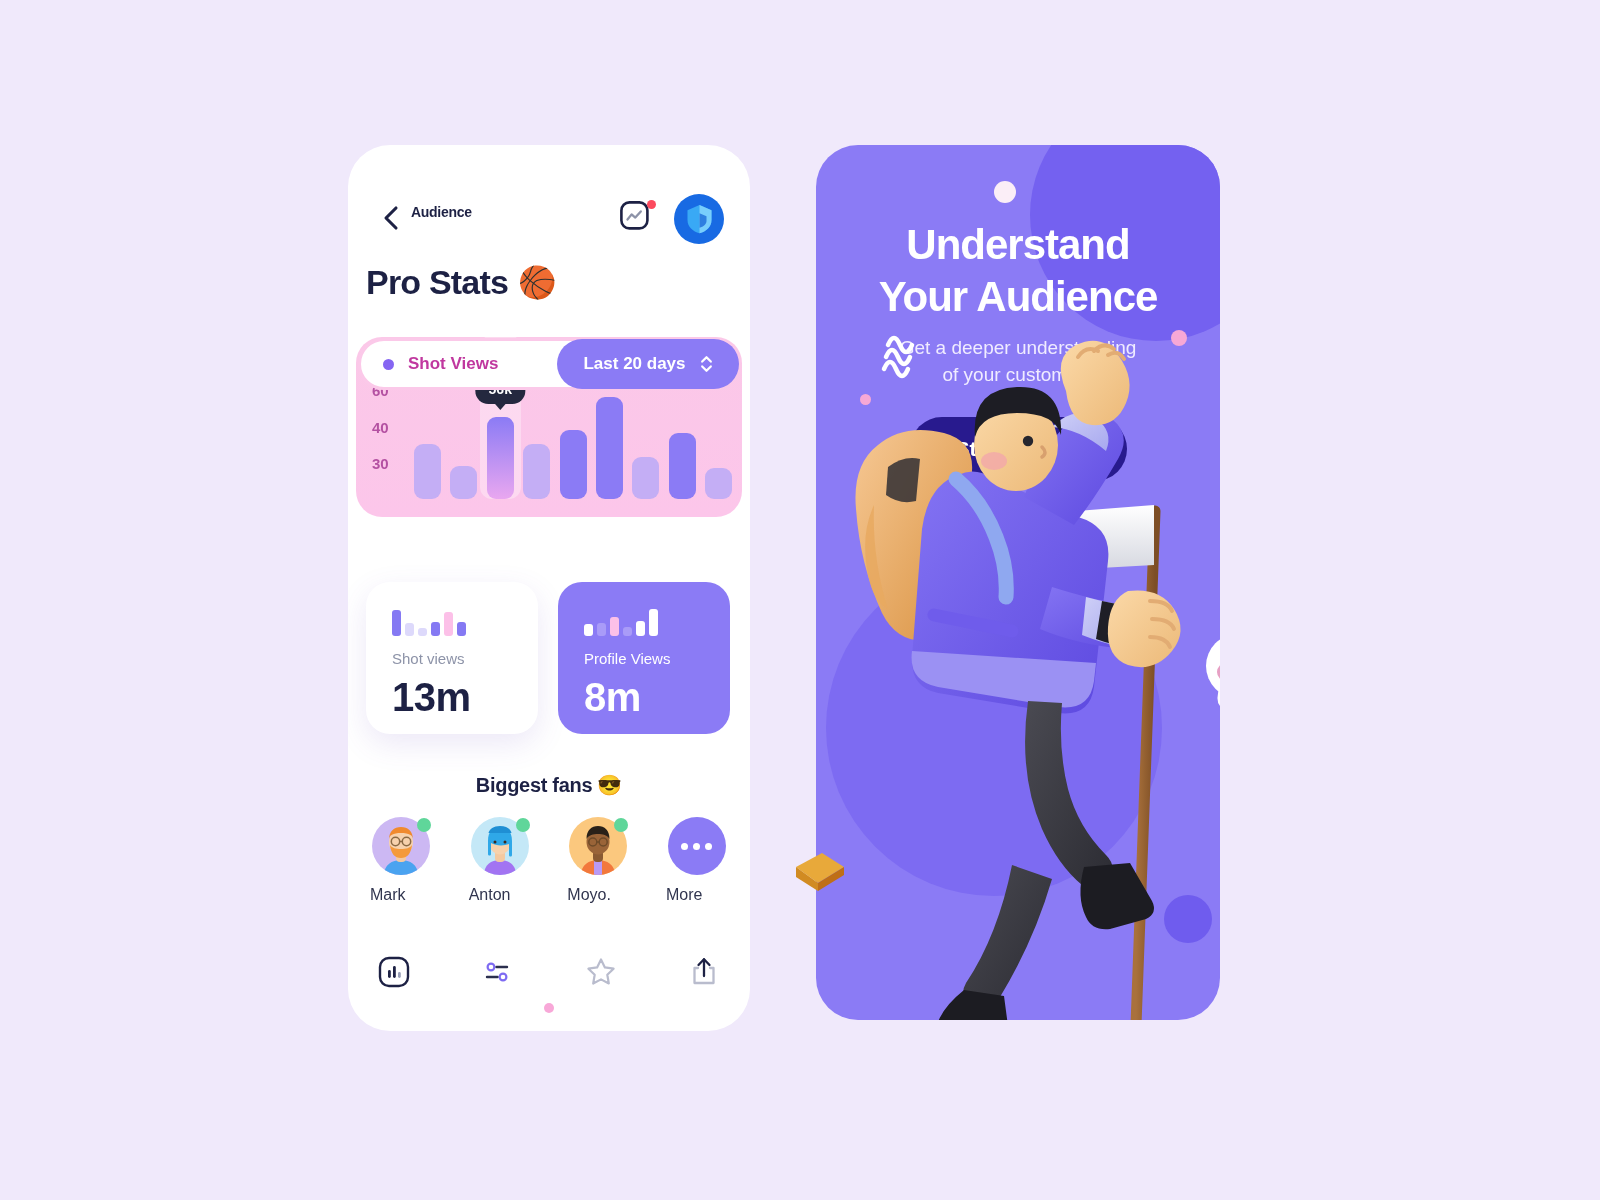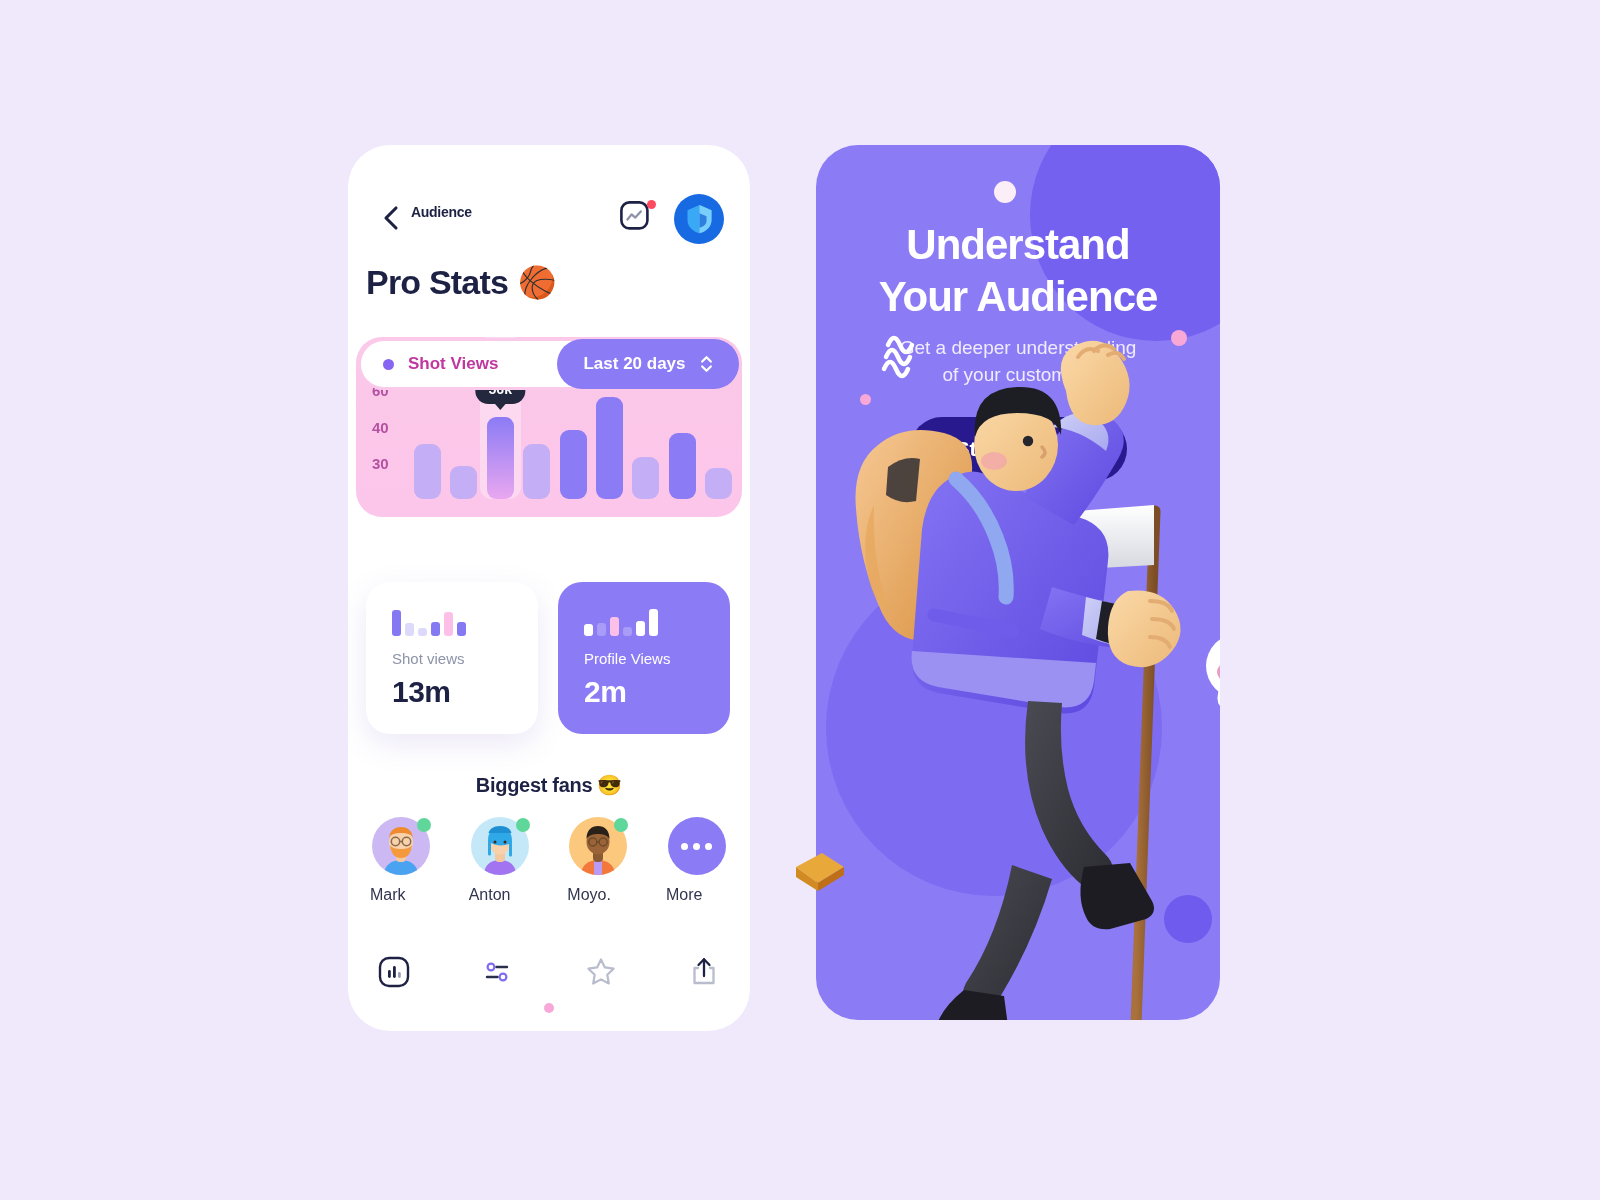--- a/index.html
+++ b/index.html
@@ -99,21 +99,21 @@
 
   
   .card {
     position: absolute; top: 437px; width: 172px; height: 152px; border-radius: 24px;
   }
   .card-a { left: 18px; background: #fff; box-shadow: 0 10px 30px rgba(110,80,190,.13); }
   .card-b { left: 210px; background: #8b7bf5; }
   .mini { position: absolute; left: 26px; top: 26px; height: 28px; display: flex; align-items: flex-end; gap: 4px; }
   .mini i { display: block; width: 9px; border-radius: 3px; }
   .card-lbl { position: absolute; left: 26px; top: 68px; font-size: 15px; }
-  .card-val { position: absolute; left: 26px; top: 93px; font-size: 30px; font-weight: 800; letter-spacing: -0.5px; }
+  .card-val { position: absolute; left: 26px; top: 93px; font-size: 40px; font-weight: 800; letter-spacing: -0.5px; }
   .card-a .card-lbl { color: #8d93a8; }
   .card-a .card-val { color: #1d2144; }
   .card-b .card-lbl { color: #ffffff; }
   .card-b .card-val { color: #ffffff; }
 
   
   .fans-title {
     position: absolute; left: 0; top: 628px; width: 100%; text-align: center;
     font-size: 20px; font-weight: 700; color: #1d2144; letter-spacing: -0.3px;
   }
@@ -273,21 +273,21 @@
     <div class="card card-b">
       <div class="mini" id="mini1">
           <i style="height: 12px; background: rgb(255, 255, 255);"></i>
           <i style="height: 13px; background: rgb(169, 155, 248);"></i>
           <i style="height: 19px; background: rgb(252, 192, 232);"></i>
           <i style="height: 9px; background: rgb(169, 155, 248);"></i>
           <i style="height: 15px; background: rgb(255, 255, 255);"></i>
           <i style="height: 27px; background: rgb(255, 255, 255);"></i>
         </div>
       <div class="card-lbl">Profile Views</div>
-      <div class="card-val">2m</div>
+      <div class="card-val">8m</div>
     </div>
 
     <div class="fans-title">
       <span>Biggest fans</span>
       <span>😎</span>
     </div>
 
     <div class="fans-row">
 
       <div class="fan">

